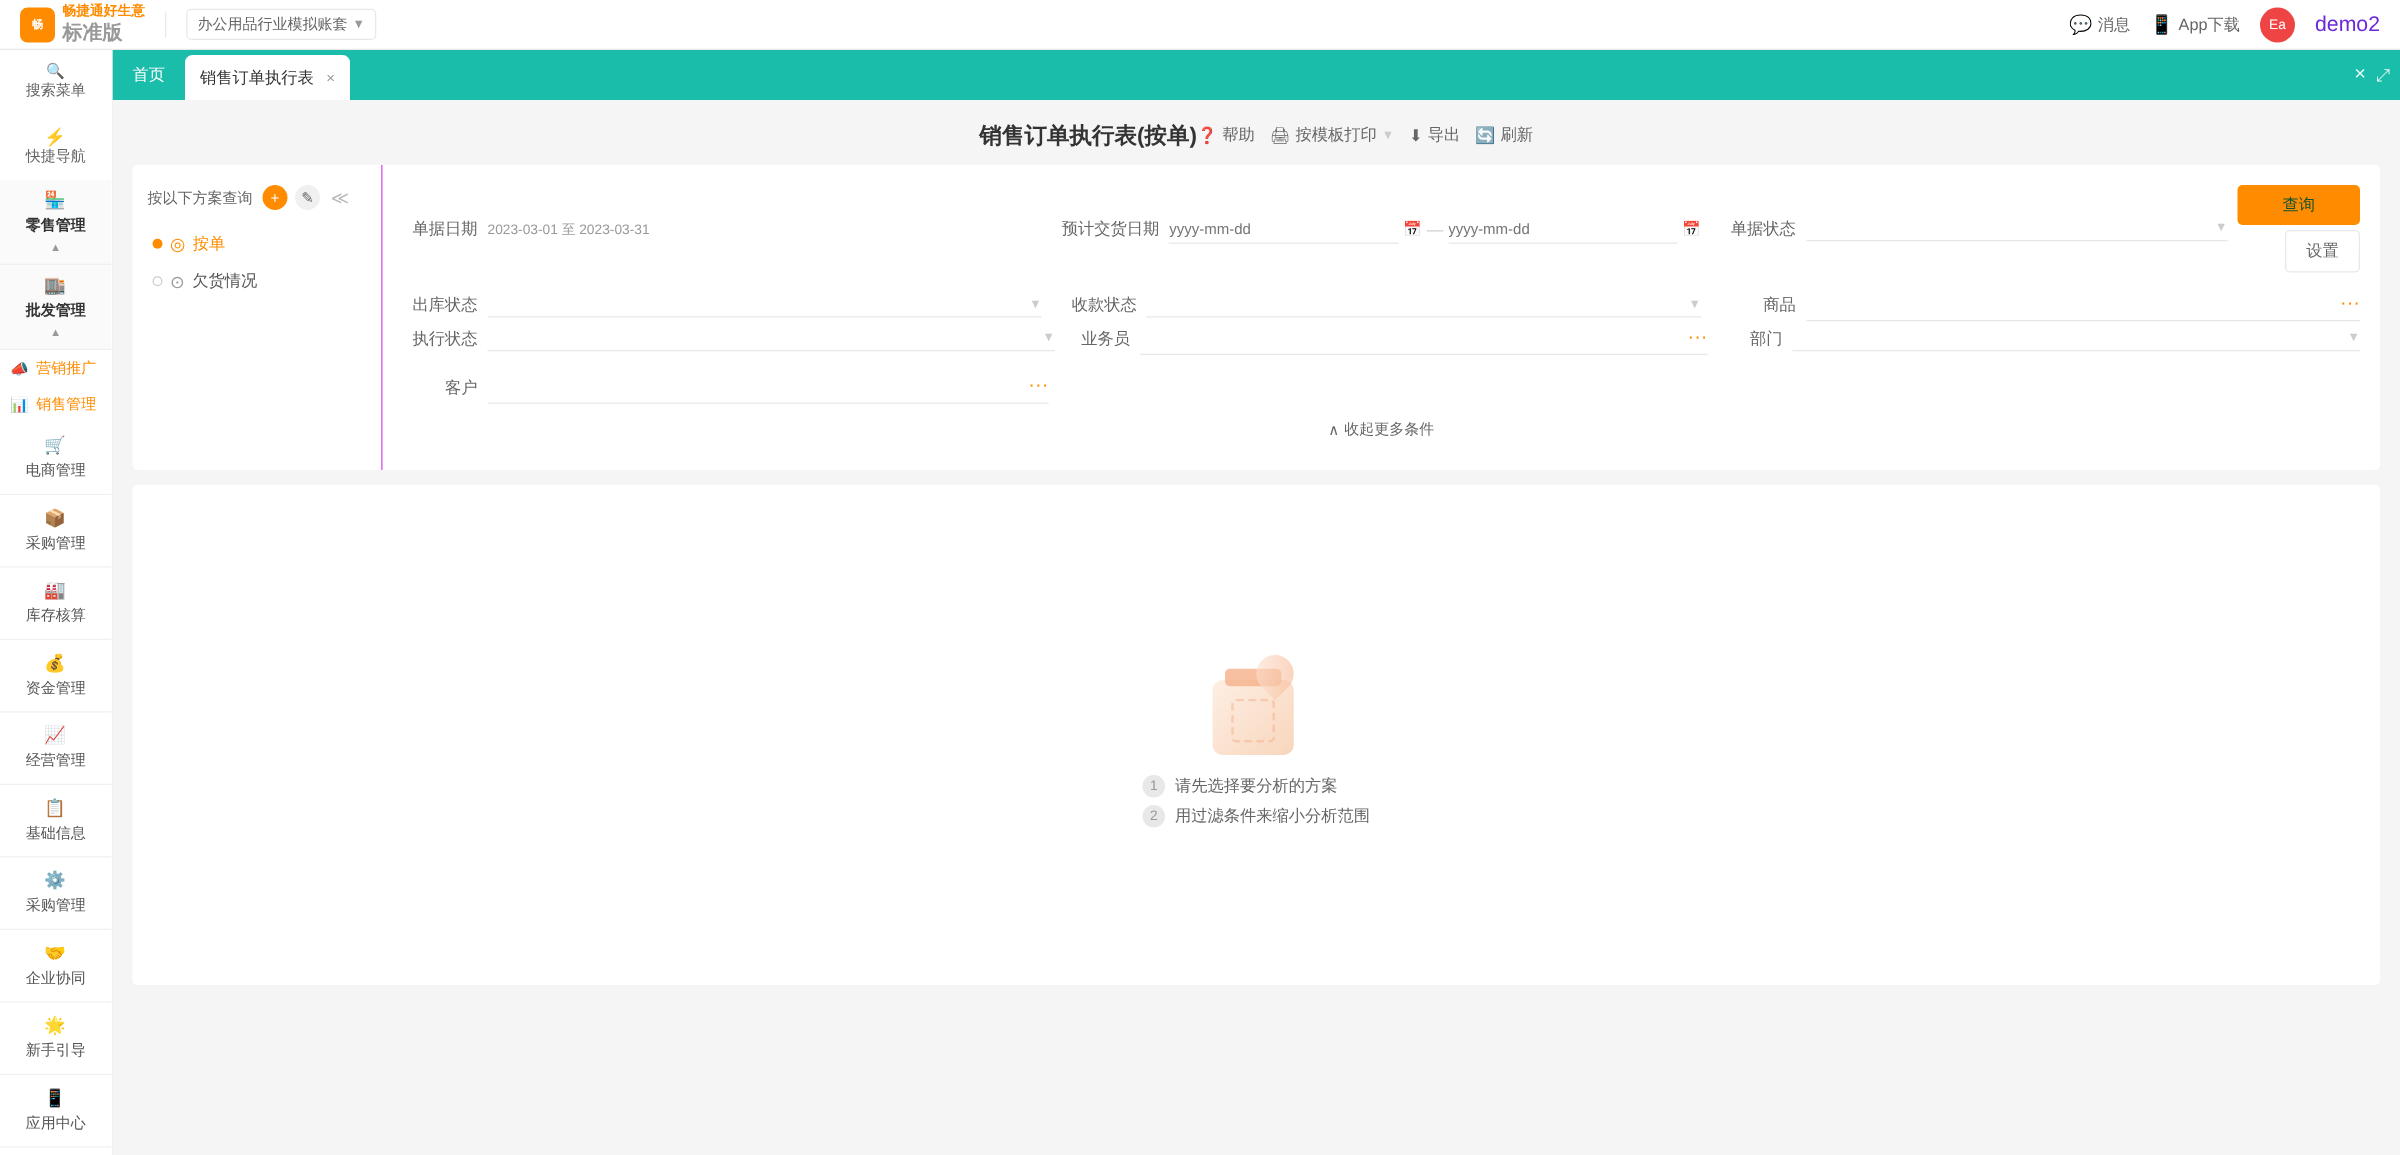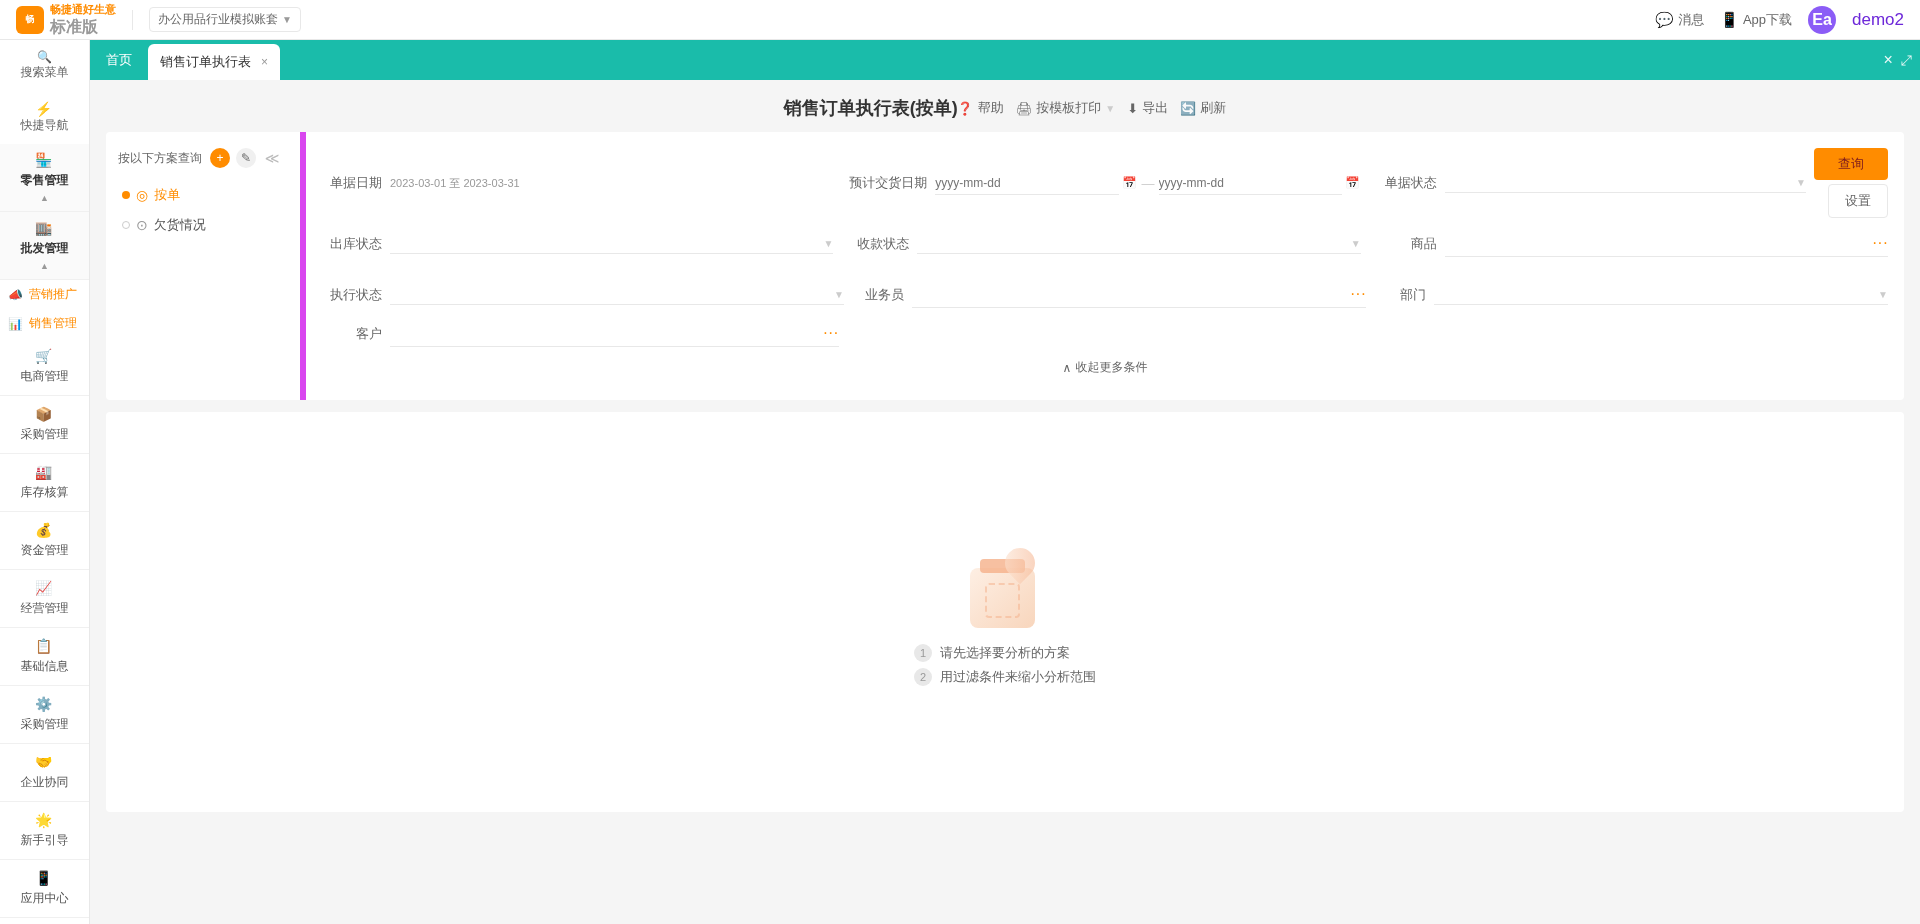--- a/index.html
+++ b/index.html
@@ -40,21 +40,21 @@
     .page-content { flex: 1; overflow-y: auto; padding: 16px; background: #f5f5f5; }
 
     
     .page-header { display: flex; align-items: center; justify-content: center; margin-bottom: 12px; }
     .page-title { font-size: 18px; font-weight: bold; color: #333; }
     .page-actions { display: flex; align-items: center; gap: 12px; }
     .action-btn { display: flex; align-items: center; gap: 4px; color: #666; font-size: 13px; cursor: pointer; }
 
     
     .filter-panel { background: white; border-radius: 4px; padding: 0; margin-bottom: 12px; display: flex; }
-    .filter-left-panel { width: 200px; border-right: 6px solid #d946ef; padding: 16px 12px; }
+    .filter-left-panel { width: 200px; border-right: 1px solid #d946ef; padding: 16px 12px; }
     .filter-left-title { font-size: 12px; color: #666; margin-bottom: 12px; display: flex; align-items: center; gap: 8px; }
     .filter-left-title-icons { display: flex; gap: 6px; }
     .icon-btn { width: 20px; height: 20px; border-radius: 50%; display: flex; align-items: center; justify-content: center; cursor: pointer; font-size: 12px; }
     .icon-btn.orange { background: #ff8c00; color: white; }
     .icon-btn.gray { background: #f0f0f0; color: #666; }
     .filter-left-item { display: flex; align-items: center; gap: 6px; padding: 6px 4px; cursor: pointer; border-radius: 4px; font-size: 13px; color: #555; }
     .filter-left-item.active { color: #ff8c00; }
 
     
     .filter-right-panel { flex: 1; padding: 16px; }
@@ -77,21 +77,21 @@
     
     .data-area { background: white; border-radius: 4px; min-height: 400px; display: flex; flex-direction: column; align-items: center; justify-content: center; }
     .empty-state { display: flex; flex-direction: column; align-items: center; gap: 16px; }
     .empty-steps { display: flex; flex-direction: column; gap: 6px; }
     .empty-step { display: flex; align-items: center; gap: 8px; font-size: 13px; color: #666; }
     .step-num { width: 18px; height: 18px; border-radius: 50%; background: #e8e8e8; display: flex; align-items: center; justify-content: center; font-size: 11px; color: #999; flex-shrink: 0; }
 
     .search-menu-item { padding: 10px 8px; text-align: center; cursor: pointer; font-size: 12px; color: #666; }
 
     .sub-item-row { display: flex; align-items: center; gap: 6px; padding: 6px 8px; cursor: pointer; font-size: 12px; color: #ff8c00; }
-    .query-btn { background: #ff8c00; color: #7f1d1d; border: none; padding: 7px 24px; border-radius: 4px; cursor: pointer; font-size: 13px; }
+    .query-btn { background: #ff8c00; color: #14532d; border: none; padding: 7px 36px; border-radius: 4px; cursor: pointer; font-size: 13px; }
     .setting-btn { background: white; color: #666; border: 1px solid #e8e8e8; padding: 7px 16px; border-radius: 4px; cursor: pointer; font-size: 13px; }
   </style>
 </head>
 <body>
 
 <div class="top-bar">
   <div class="top-bar-left">
     <div class="logo-area">
       <div class="logo-icon">
         <span style="font-size:9px; font-weight:bold;">畅</span>
@@ -109,21 +109,21 @@
   </div>
   <div class="top-bar-right">
     <div class="top-bar-right-item">
       <span style="font-size:15px;">💬</span>
       <span>消息</span>
     </div>
     <div class="top-bar-right-item">
       <span style="font-size:15px;">📱</span>
       <span>App下载</span>
     </div>
-    <div class="avatar" style="background:#8b5cf6; color:#fff; font-size:16px; font-weight:bold;">Ea</div>
+    <div class="avatar" style="background:#ef4444; color:#fff; font-size:11px; font-weight:normal;">Ea</div>
     <span style="font-size:17px; color:#6d28d9;">demo2</span>
   </div>
 </div>
 
 <div class="main-layout">
 
   <div class="sidebar">
     <div class="search-menu-item">
       <span>🔍</span>
       <div>搜索菜单</div>
@@ -292,21 +292,21 @@
                 </div>
               </div>
               <div style="display:flex; flex-direction:column; gap:4px; align-items:flex-end; flex-shrink:0;">
                 <button class="query-btn">查询</button>
                 <button class="setting-btn">设置</button>
               </div>
             </div>
 
           </div>
 
-          <div style="display:grid; grid-template-columns: 1fr 1fr 1fr; gap:16px; margin-bottom:24px; align-items:center;">
+          <div style="display:grid; grid-template-columns: 1fr 1fr 1fr; gap:16px; margin-bottom:0; align-items:center;">
 
             <div class="filter-field">
               <span class="filter-label">出库状态</span>
               <div class="filter-select">
                 <span class="filter-select-text"></span>
                 <span class="filter-select-arrow">▼</span>
               </div>
             </div>
 
             <div class="filter-field">

